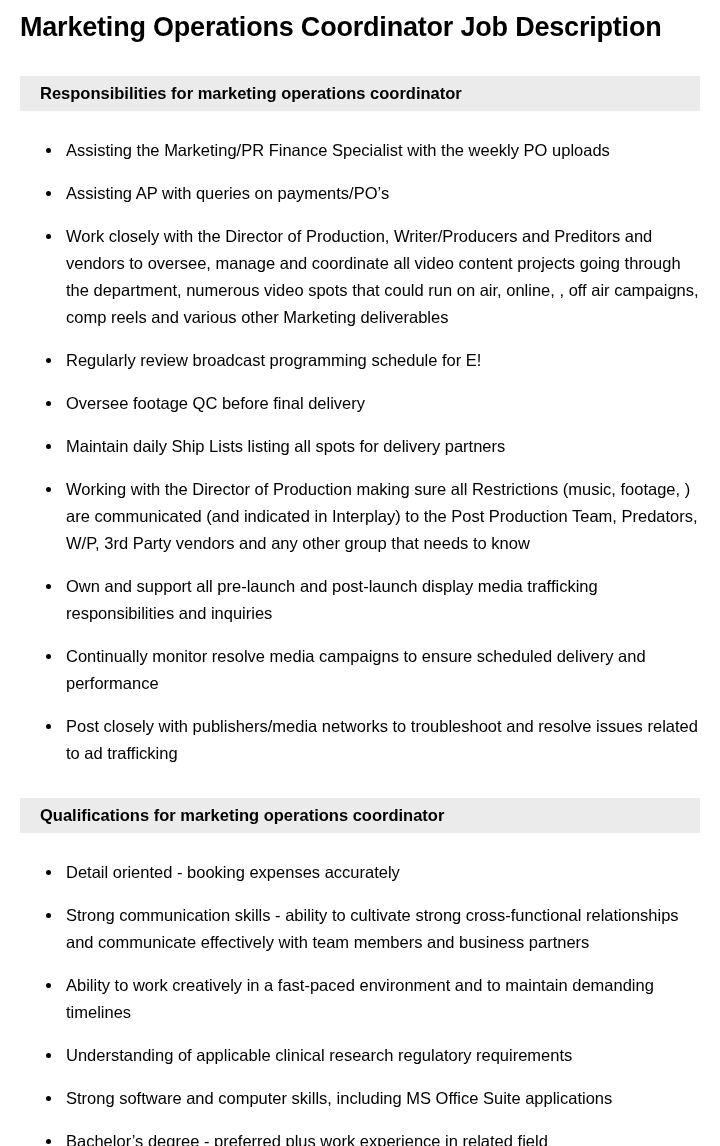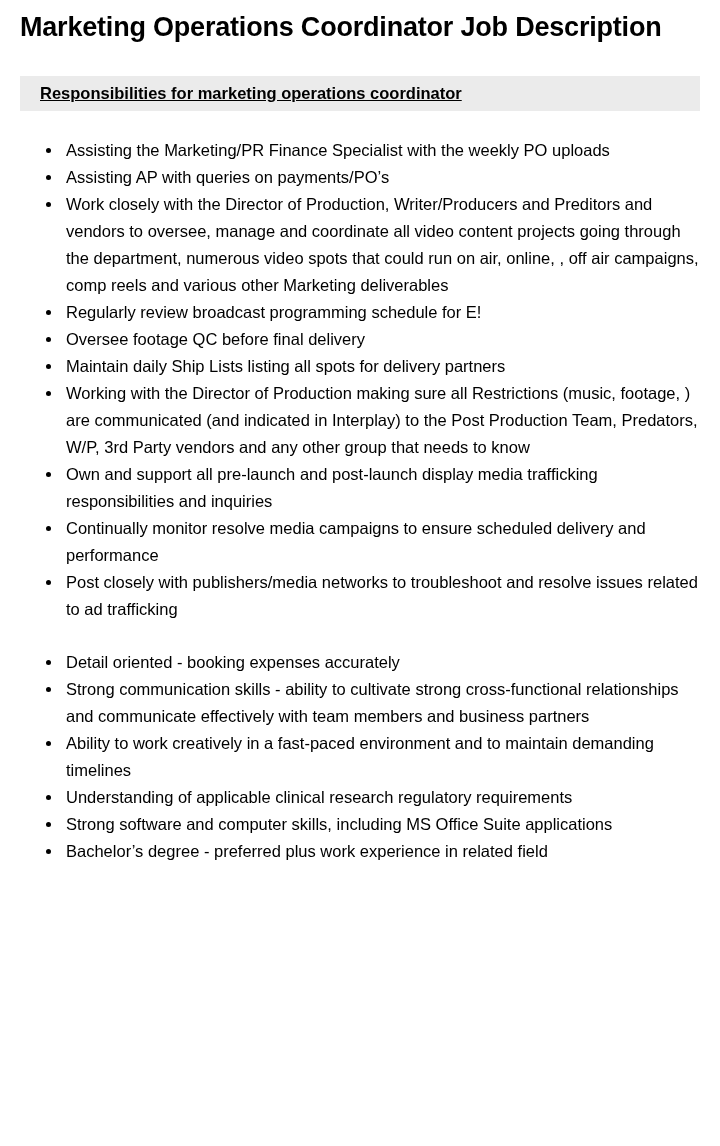--- a/index.html
+++ b/index.html
@@ -29,31 +29,31 @@
     line-height: 26.5px;
     font-weight: 400;
   }
   .section-header {
     margin-top: 31px;
     background: #ebebeb;
     padding: 8px 20px 9px 20px;
     font-size: 16.5px;
     line-height: 18px;
     font-weight: 700;
-    text-decoration: underline;
   }
   ul.bullet-list {
     margin-top: 26px;
     padding-left: 43px;
     list-style: disc outside;
     font-size: 16.5px;
     line-height: 27px;
   }
   ul.bullet-list li {
     padding-left: 3px;
+    margin-top: 16px;
   }
 </style>
 </head>
 <body>
 
 <div class="page">
 
   <h1 class="doc-title">Marketing Operations Coordinator Job Description</h1>
 
 
@@ -65,20 +65,21 @@
       <li>Work closely with the Director of Production, Writer/Producers and Preditors and vendors to oversee, manage and coordinate all video content projects going through the department, numerous video spots that could run on air, online, , off air campaigns, comp reels and various other Marketing deliverables</li>
       <li>Regularly review broadcast programming schedule for E!</li>
       <li>Oversee footage QC before final delivery</li>
       <li>Maintain daily Ship Lists listing all spots for delivery partners</li>
       <li>Working with the Director of Production making sure all Restrictions (music, footage, ) are communicated (and indicated in Interplay) to the Post Production Team, Predators, W/P, 3rd Party vendors and any other group that needs to know</li>
       <li>Own and support all pre-launch and post-launch display media trafficking responsibilities and inquiries</li>
       <li>Continually monitor resolve media campaigns to ensure scheduled delivery and performance</li>
       <li>Post closely with publishers/media networks to troubleshoot and resolve issues related to ad trafficking</li>
     </ul>
 
+  <div class="section-header">Qualifications for marketing operations coordinator</div>
 
   <ul class="bullet-list">
       <li>Detail oriented - booking expenses accurately</li>
       <li>Strong communication skills - ability to cultivate strong cross-functional relationships and communicate effectively with team members and business partners</li>
       <li>Ability to work creatively in a fast-paced environment and to maintain demanding timelines</li>
       <li>Understanding of applicable clinical research regulatory requirements</li>
       <li>Strong software and computer skills, including MS Office Suite applications</li>
       <li>Bachelor’s degree - preferred plus work experience in related field</li>
     </ul>
 

